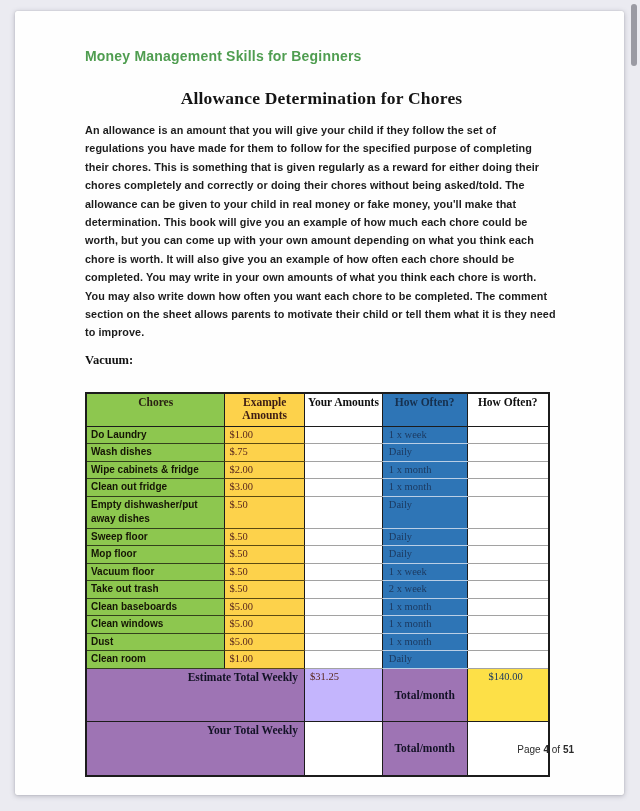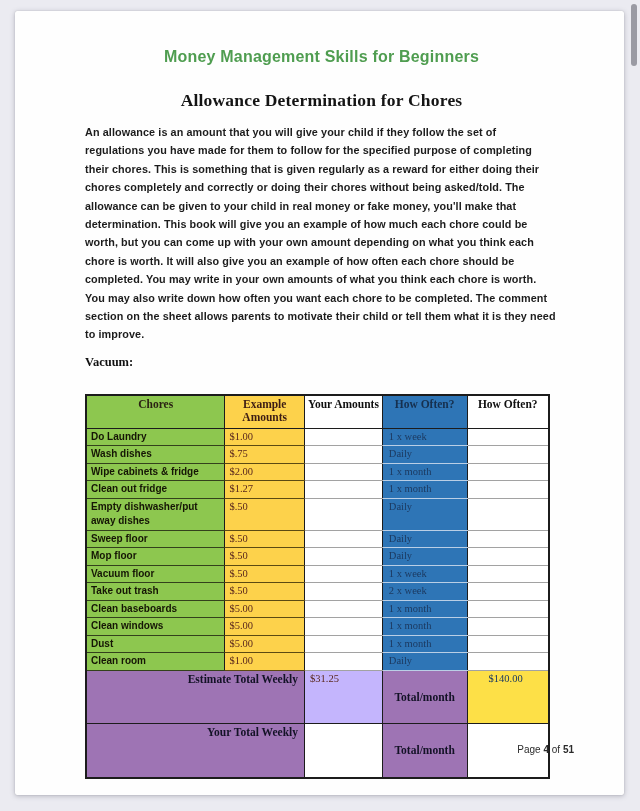--- a/index.html
+++ b/index.html
@@ -23,24 +23,23 @@
     position:absolute; right:1px; top:0; width:7px; height:811px;
   }
   .scrollbar-thumb{
     position:absolute; right:2px; top:4px; width:6px; height:62px;
     background:#9a9aa3; border-radius:3px;
   }
   .content { padding:0 66px 0 70px; }
 
   .doc-header{
     margin-top:37px;
-    text-align:center;
     color:#4f9d50;
     font-weight:bold;
-    font-size:16px;
+    font-size:14px;
     letter-spacing:.2px;
   }
   .doc-title{
     margin-top:24px;
     text-align:center;
     font-family:"Liberation Serif", serif;
     font-weight:bold;
     font-size:17.5px;
     color:#141414;
     letter-spacing:.2px;
@@ -220,21 +219,21 @@
             </tr>
             <tr>
               <td class="c-chore">Wipe cabinets &amp; fridge</td>
               <td class="c-amount">$2.00</td>
               <td class="c-your"></td>
               <td class="c-often">1 x month</td>
               <td class="c-often2"></td>
             </tr>
             <tr>
               <td class="c-chore">Clean out fridge</td>
-              <td class="c-amount">$1.27</td>
+              <td class="c-amount">$3.00</td>
               <td class="c-your"></td>
               <td class="c-often">1 x month</td>
               <td class="c-often2"></td>
             </tr>
             <tr>
               <td class="c-chore">Empty dishwasher/put away dishes</td>
               <td class="c-amount">$.50</td>
               <td class="c-your"></td>
               <td class="c-often">Daily</td>
               <td class="c-often2"></td>

